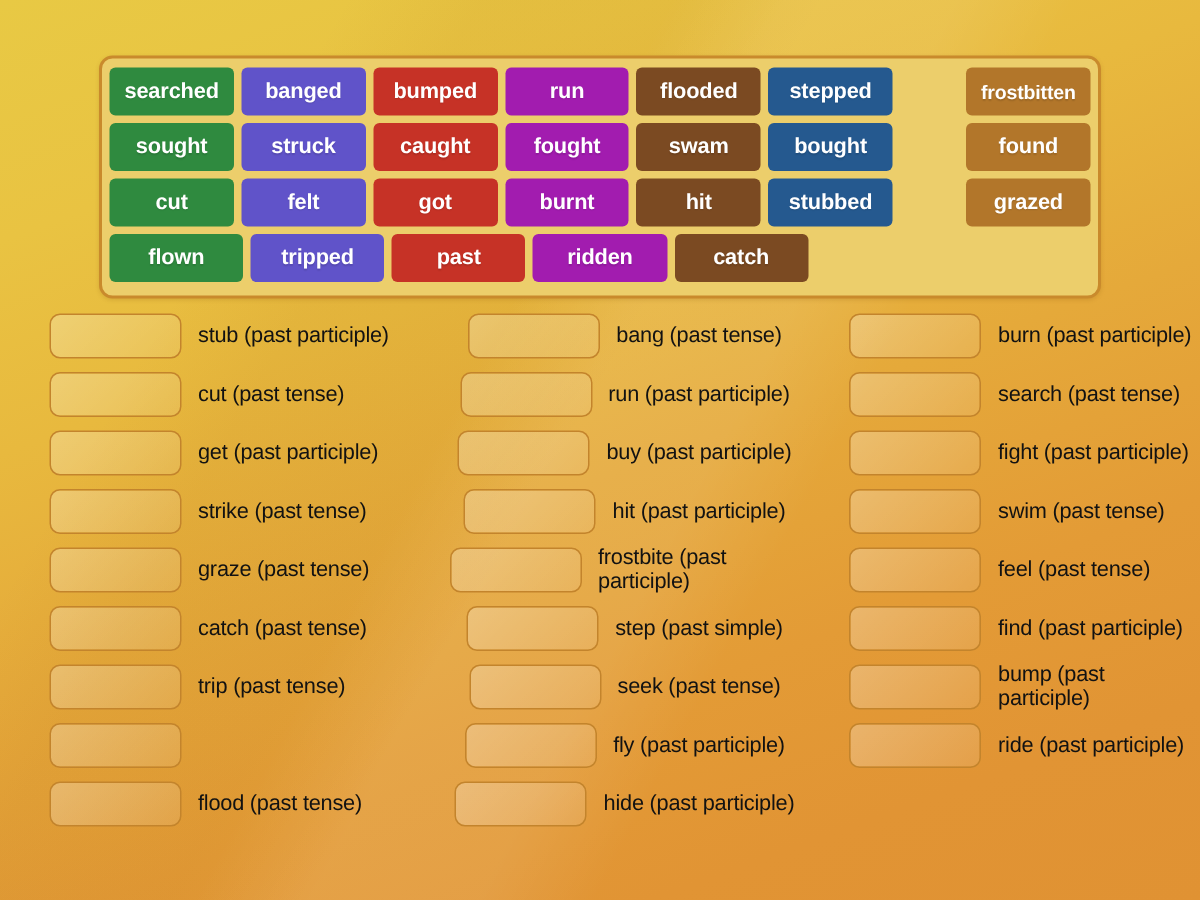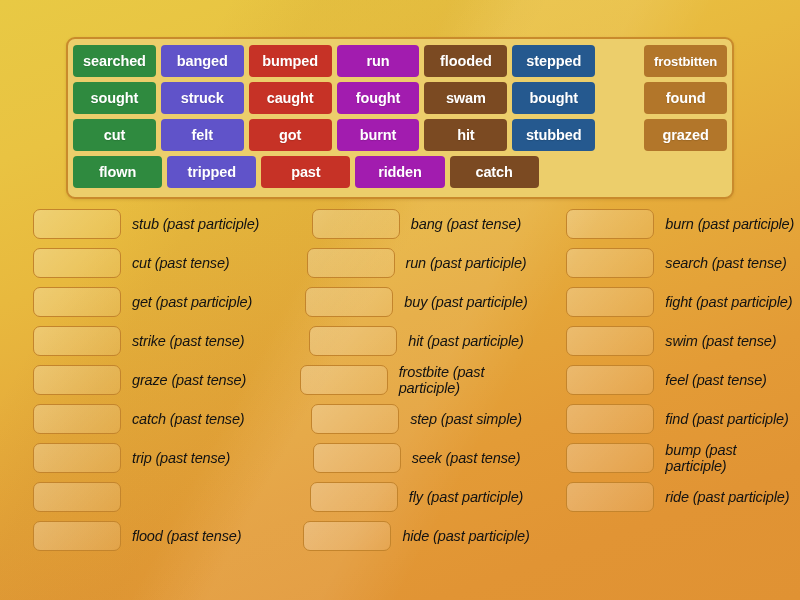--- a/index.html
+++ b/index.html
@@ -109,21 +109,20 @@
   #answer-area {
     position: absolute;
     left: 0;
     top: 205px;
     width: 800px;
     display: flex;
   }
   .ans-col {
     display: flex;
     flex-direction: column;
-    font-style: italic;
   }
   #col-1 { width: 250px; padding-left: 33px; }
   #col-2 { width: 250px; padding-left: 33px; align-items: center; }
   #col-3 { width: 250px; padding-left: 33px; }
 
   .ans-row {
     display: flex;
     align-items: center;
     min-height: 38px;
     margin-bottom: 1px;

